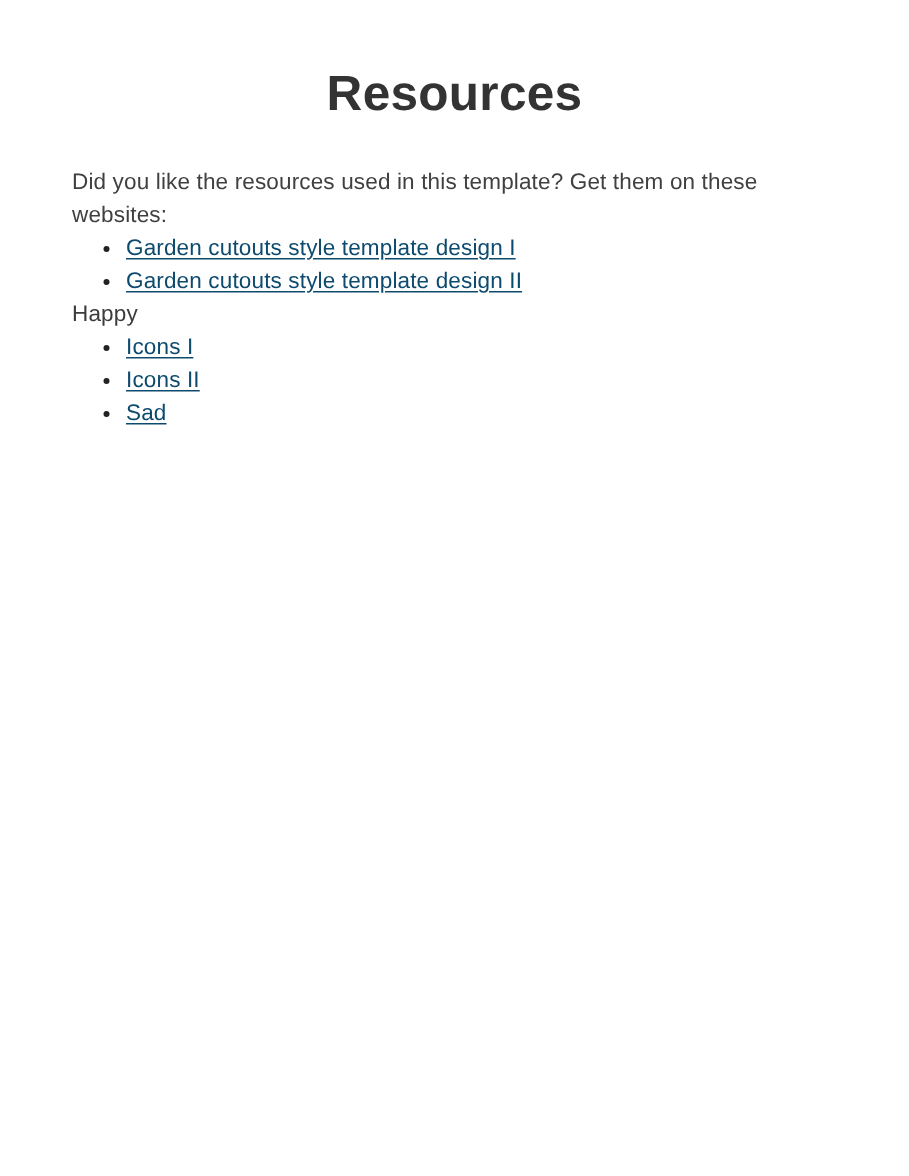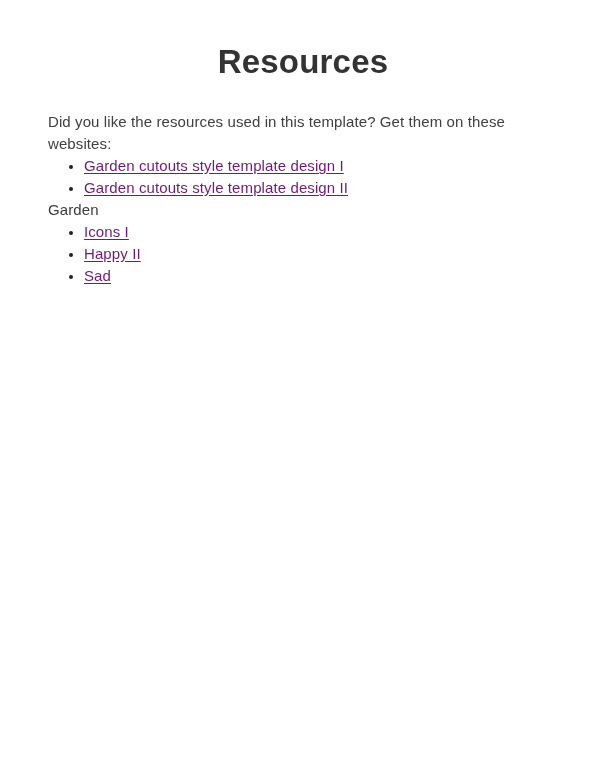--- a/index.html
+++ b/index.html
@@ -49,21 +49,21 @@
       font-size: 15px;
       line-height: 22px;
       color: #222222;
       letter-spacing: 0.1px;
     }
     ul.resource-list li::marker {
       color: #222222;
       font-size: 13px;
     }
     a.resource-link {
-      color: #701a75;
+      color: #0c4a6e;
       text-decoration: underline;
       text-underline-offset: 2px;
       cursor: pointer;
     }
   </style>
 </head>
 <body>
 
 <div class="page">
 
@@ -74,27 +74,27 @@
 
   <ul class="resource-list">
     <li>
       <a class="resource-link">Garden cutouts style template design I</a>
     </li>
     <li>
       <a class="resource-link">Garden cutouts style template design II</a>
     </li>
   </ul>
 
-  <div class="section-label">Garden</div>
+  <div class="section-label">Happy</div>
 
   <ul class="resource-list">
     <li>
       <a class="resource-link">Icons I</a>
     </li>
     <li>
-      <a class="resource-link">Happy II</a>
+      <a class="resource-link">Icons II</a>
     </li>
     <li>
       <a class="resource-link">Sad</a>
     </li>
   </ul>
 
 </div>
 
 </body></html>

